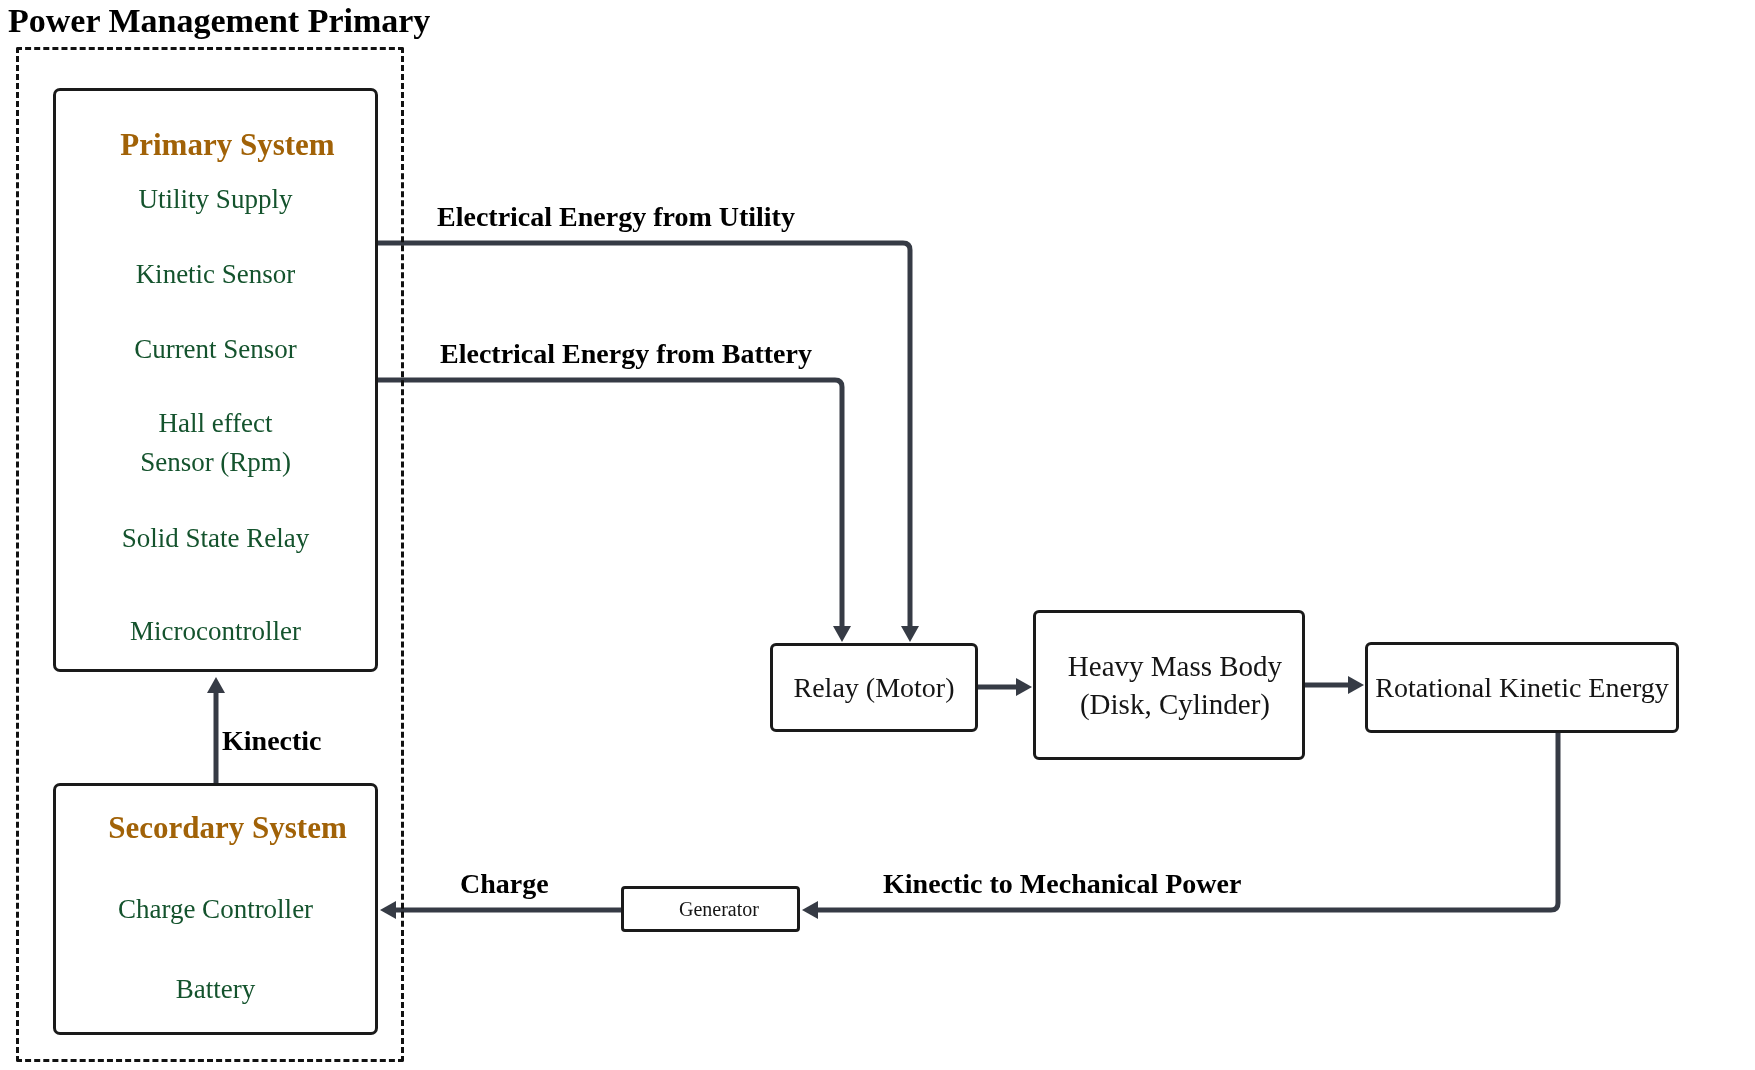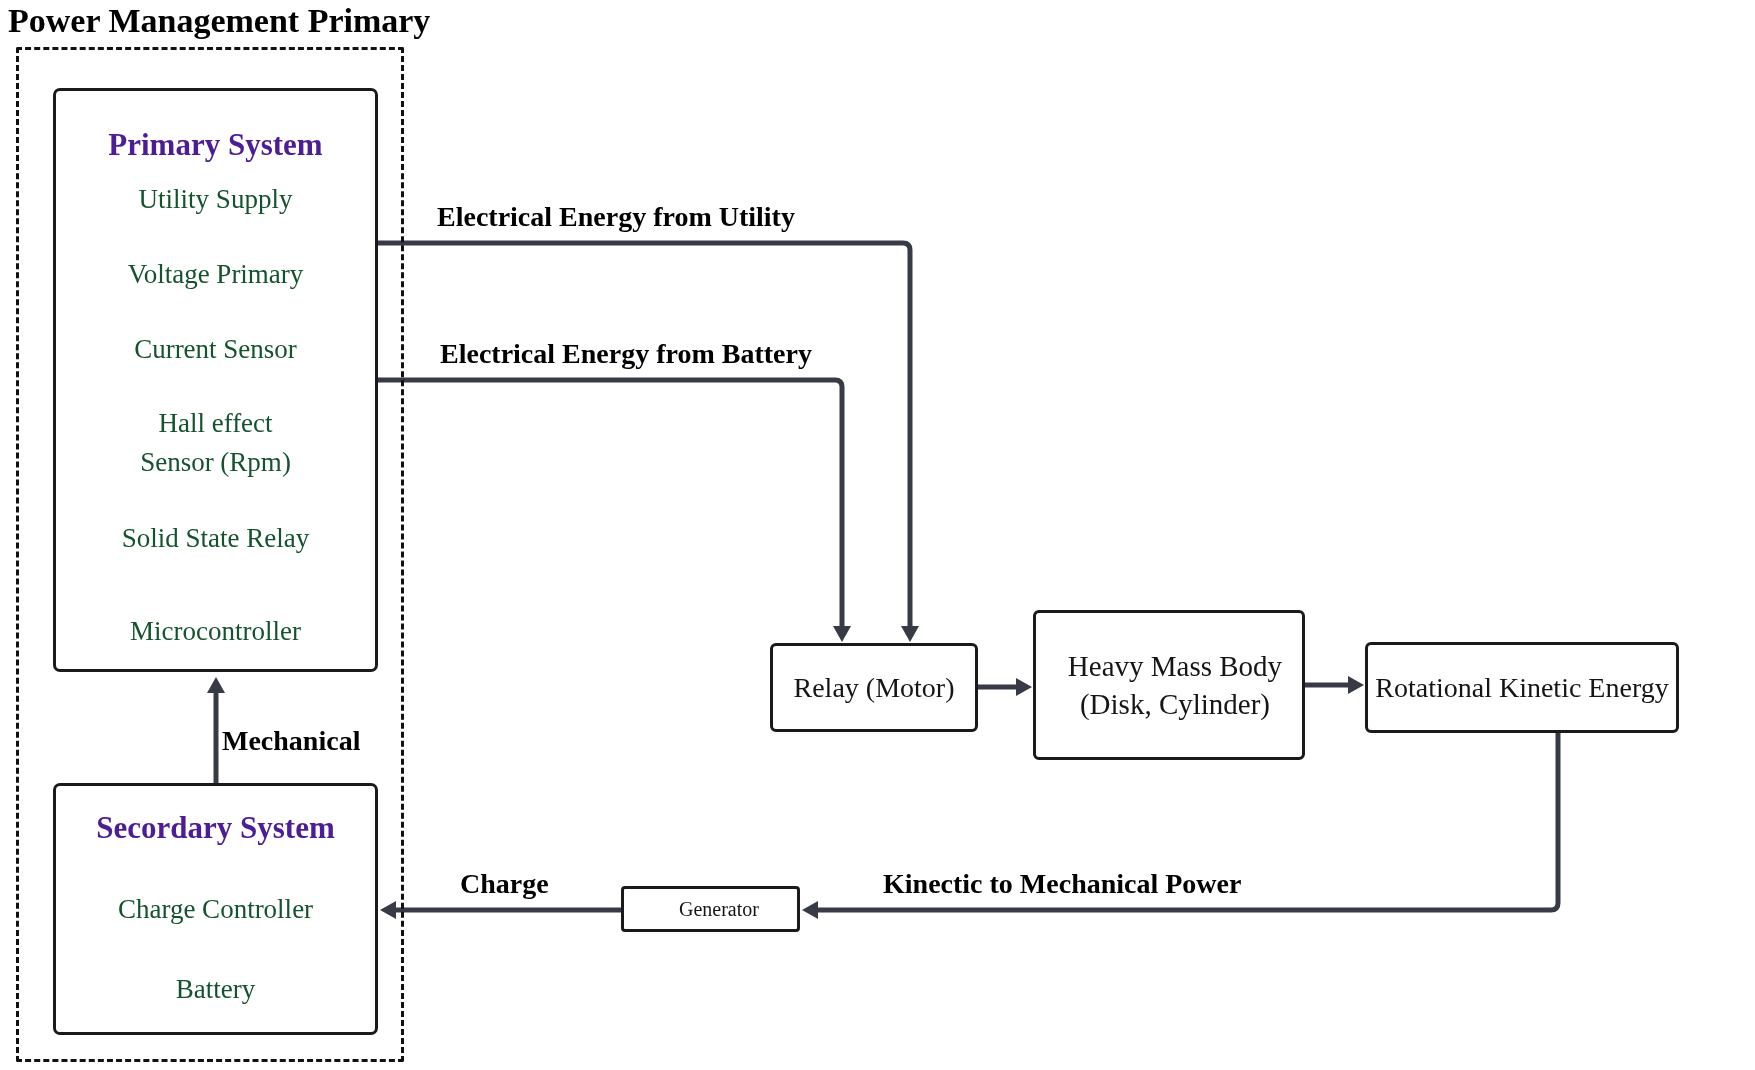--- a/index.html
+++ b/index.html
@@ -18,21 +18,21 @@
     border:3px dashed #111;border-radius:2px;box-sizing:border-box;
   }
   .sysbox{
     position:absolute;background:#fff;border:3px solid #1a1a1a;border-radius:7px;
     box-sizing:border-box;
   }
   .pbox{left:53px;top:88px;width:325px;height:584px;}
   .sbox{left:53px;top:783px;width:325px;height:252px;}
   .bhead{
     position:absolute;left:0;width:100%;text-align:center;font-weight:bold;
-    font-size:31px;line-height:36px;white-space:nowrap;color:#4c1d95;
+    font-size:31px;line-height:36px;white-space:nowrap;color:#a16207;padding-left:12px;
   }
   .bitem{
     position:absolute;left:0;width:100%;text-align:center;
     font-size:27px;line-height:32px;white-space:nowrap;color:#14532d;
   }
   .node{
     position:absolute;background:#fff;border:3px solid #1a1a1a;border-radius:6px;
     box-sizing:border-box;display:flex;align-items:center;justify-content:center;
     text-align:center;font-size:28px;line-height:38px;color:#151515;
   }
@@ -83,21 +83,21 @@
     </g>
   </svg>
 
   <div class="title">Power Management Primary</div>
 
   <div class="dashed-group"></div>
 
   <div class="sysbox pbox">
     <div class="bhead" style="top:36px">Primary System</div>
     <div class="bitem" style="top:92px">Utility Supply</div>
-    <div class="bitem" style="top:167px">Voltage Primary</div>
+    <div class="bitem" style="top:167px">Kinetic Sensor</div>
     <div class="bitem" style="top:242px">Current Sensor</div>
     <div class="bitem" style="top:316px">Hall effect</div>
     <div class="bitem" style="top:355px">Sensor (Rpm)</div>
     <div class="bitem" style="top:431px">Solid State Relay</div>
     <div class="bitem" style="top:524px">Microcontroller</div>
   </div>
 
   <div class="sysbox sbox">
     <div class="bhead" style="top:24px">Secordary System</div>
     <div class="bitem" style="top:107px">Charge Controller</div>
@@ -118,17 +118,17 @@
   <div class="node node-rke">
     <span>Rotational Kinetic Energy</span>
   </div>
 
   <div class="node node-gen">
     <span>Generator</span>
   </div>
 
   <div class="elabel lbl-battery">Electrical Energy from Battery</div>
   <div class="elabel lbl-utility">Electrical Energy from Utility</div>
-  <div class="elabel lbl-discharge">Mechanical</div>
+  <div class="elabel lbl-discharge">Kinectic</div>
   <div class="elabel lbl-charge">Charge</div>
   <div class="elabel lbl-kinetic">Kinectic to Mechanical Power</div>
 
 </div>
 
 </body></html>

